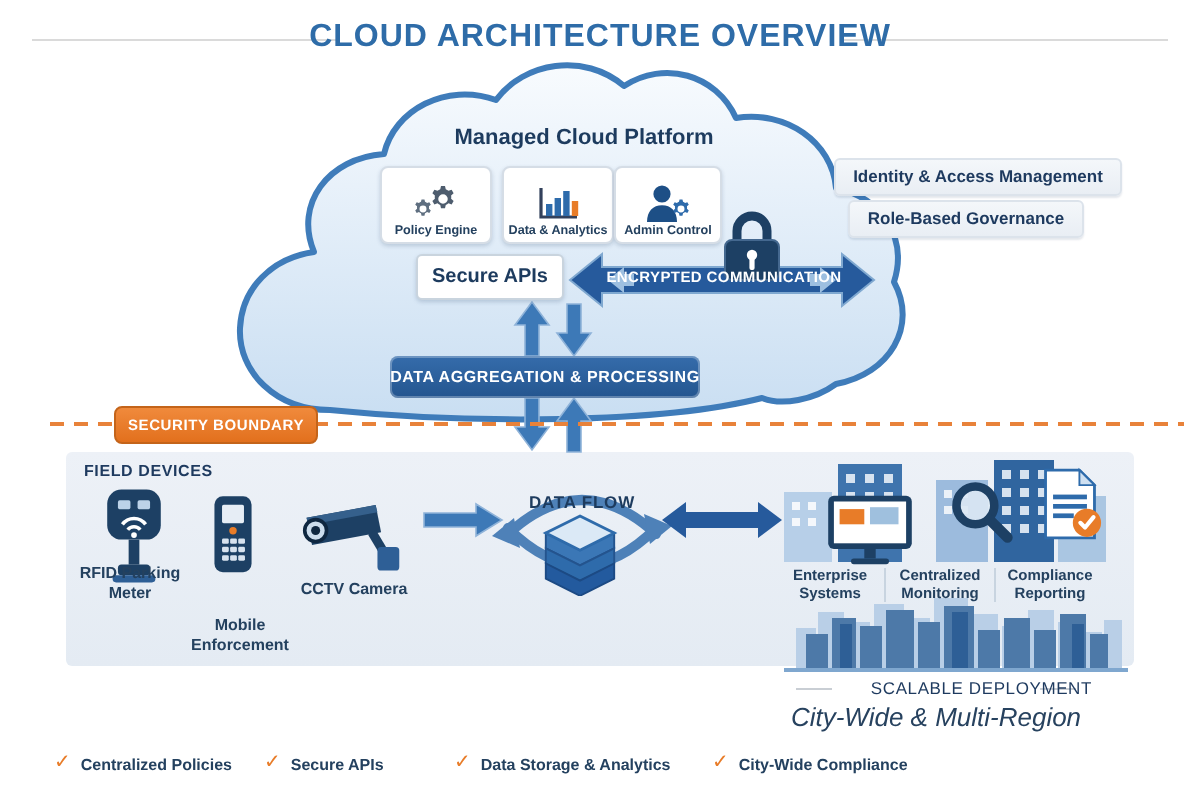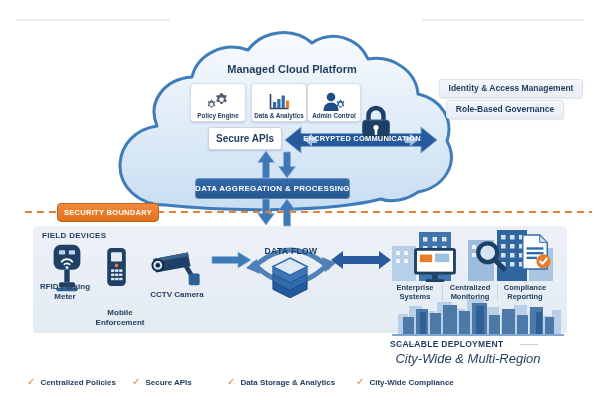--- a/index.html
+++ b/index.html
@@ -18,37 +18,37 @@
         box-shadow:0 1px 2px rgba(30,60,100,.2);display:flex;flex-direction:column;align-items:center;
         justify-content:flex-end;padding-bottom:2px;gap:1px;}
   .card-label{font-size:6.3px;font-weight:bold;color:#24415f;white-space:nowrap;}
   .secure-apis{left:208px;top:127px;width:72px;height:21px;background:#fff;border:1px solid #c9d4de;
                border-radius:3px;box-shadow:0 1px 2px rgba(30,60,100,.2);text-align:center;
                line-height:21px;font-size:10px;font-weight:bold;color:#1d3b5e;}
   .enc-label{left:300px;top:134px;width:124px;text-align:center;font-size:7.5px;font-weight:bold;
              color:#fff;letter-spacing:.2px;}
   .side-box{background:linear-gradient(#f4f7fa,#e9eef4);border:1px solid #dce3eb;border-radius:3px;
             box-shadow:0 1px 1px rgba(30,60,100,.12);text-align:center;font-size:8.5px;font-weight:bold;
-            color:#1e3a5f;margin-left:22px;}
+            color:#1e3a5f;}
   .side-box.b1{left:417px;top:79px;width:142px;height:17px;line-height:17px;}
   .side-box.b2{left:424px;top:100px;width:116px;height:17px;line-height:17px;}
   .agg-banner{left:195px;top:178px;width:155px;height:21px;border-radius:4px;
               background:linear-gradient(#356cab,#24558f);box-shadow:inset 0 0 0 1px rgba(255,255,255,.28);
               text-align:center;line-height:21px;font-size:8px;font-weight:bold;color:#fff;letter-spacing:.3px;}
   .sec-label{left:57px;top:203px;width:100px;height:17px;border-radius:4px;
              background:linear-gradient(#f08a3c,#e2701d);border:1px solid #c4641a;text-align:center;
              line-height:17px;font-size:7.5px;font-weight:bold;color:#fff;letter-spacing:.3px;}
   .fd-heading{left:42px;top:231px;font-size:8px;font-weight:bold;color:#1e3a5f;letter-spacing:.3px;}
   .dev-label{text-align:center;font-size:8px;font-weight:bold;color:#24415f;line-height:1.2;}
   .df-label{left:261px;top:246px;width:60px;text-align:center;font-size:8.5px;font-weight:bold;
             color:#1d3b5e;letter-spacing:.4px;}
   .ent-labels{left:388px;top:283px;width:164px;display:flex;}
   .ent-col{flex:1;text-align:center;font-size:7.5px;font-weight:bold;color:#24415f;line-height:1.25;padding:0 2px;}
   .ent-div{width:1px;background:#c8d4e0;margin:1px 0;}
-  .dep-title{left:390px;top:339px;width:156px;text-align:left;font-size:8.5px;font-weight:bold;
+  .dep-title{left:390px;top:339px;width:156px;text-align:right;font-size:8.5px;font-weight:normal;
              color:#1e3a5f;letter-spacing:.3px;}
   .dep-sub{left:390px;top:351px;width:156px;text-align:center;font-size:13px;font-style:italic;color:#27425f;}
   .legend-item{top:375px;height:14px;display:flex;align-items:center;gap:5px;}
   .legend-check{color:#e87c28;font-size:10px;font-weight:bold;line-height:1;}
   .legend-label{font-size:8px;font-weight:bold;color:#24415f;white-space:nowrap;}
 </style>
 </head>
 <body>
 
 <div class="stage">
@@ -184,20 +184,21 @@
         <rect x="420" y="312" width="6" height="23"></rect>
           <rect x="476" y="306" width="8" height="29"></rect>
         <rect x="536" y="312" width="6" height="23"></rect>
       </g>
       <rect x="392" y="334" width="172" height="2" fill="#7fa7cf"></rect>
     </g>
     <line x1="398" y1="344.5" x2="416" y2="344.5" stroke="#c9ced4" stroke-width="1"></line>
     <line x1="520" y1="344.5" x2="538" y2="344.5" stroke="#c9ced4" stroke-width="1"></line>
   </svg>
 
+  <div class="abs z3 page-title">CLOUD ARCHITECTURE OVERVIEW</div>
   <div class="abs z3 cloud-title">Managed Cloud Platform</div>
 
   <div class="abs z3 card" style="left:190px;">
     <svg width="24" height="19" viewBox="0 0 24 19">
       <use href="#gear" x="8" y="0" width="15" height="15" fill="#4e5d6e"></use>
       <use href="#gear" x="0" y="7" width="11" height="11" fill="#5f6f80"></use>
     </svg>
     <span class="card-label">Policy Engine</span>
   </div>
   <div class="abs z3 card" style="left:251px;">

